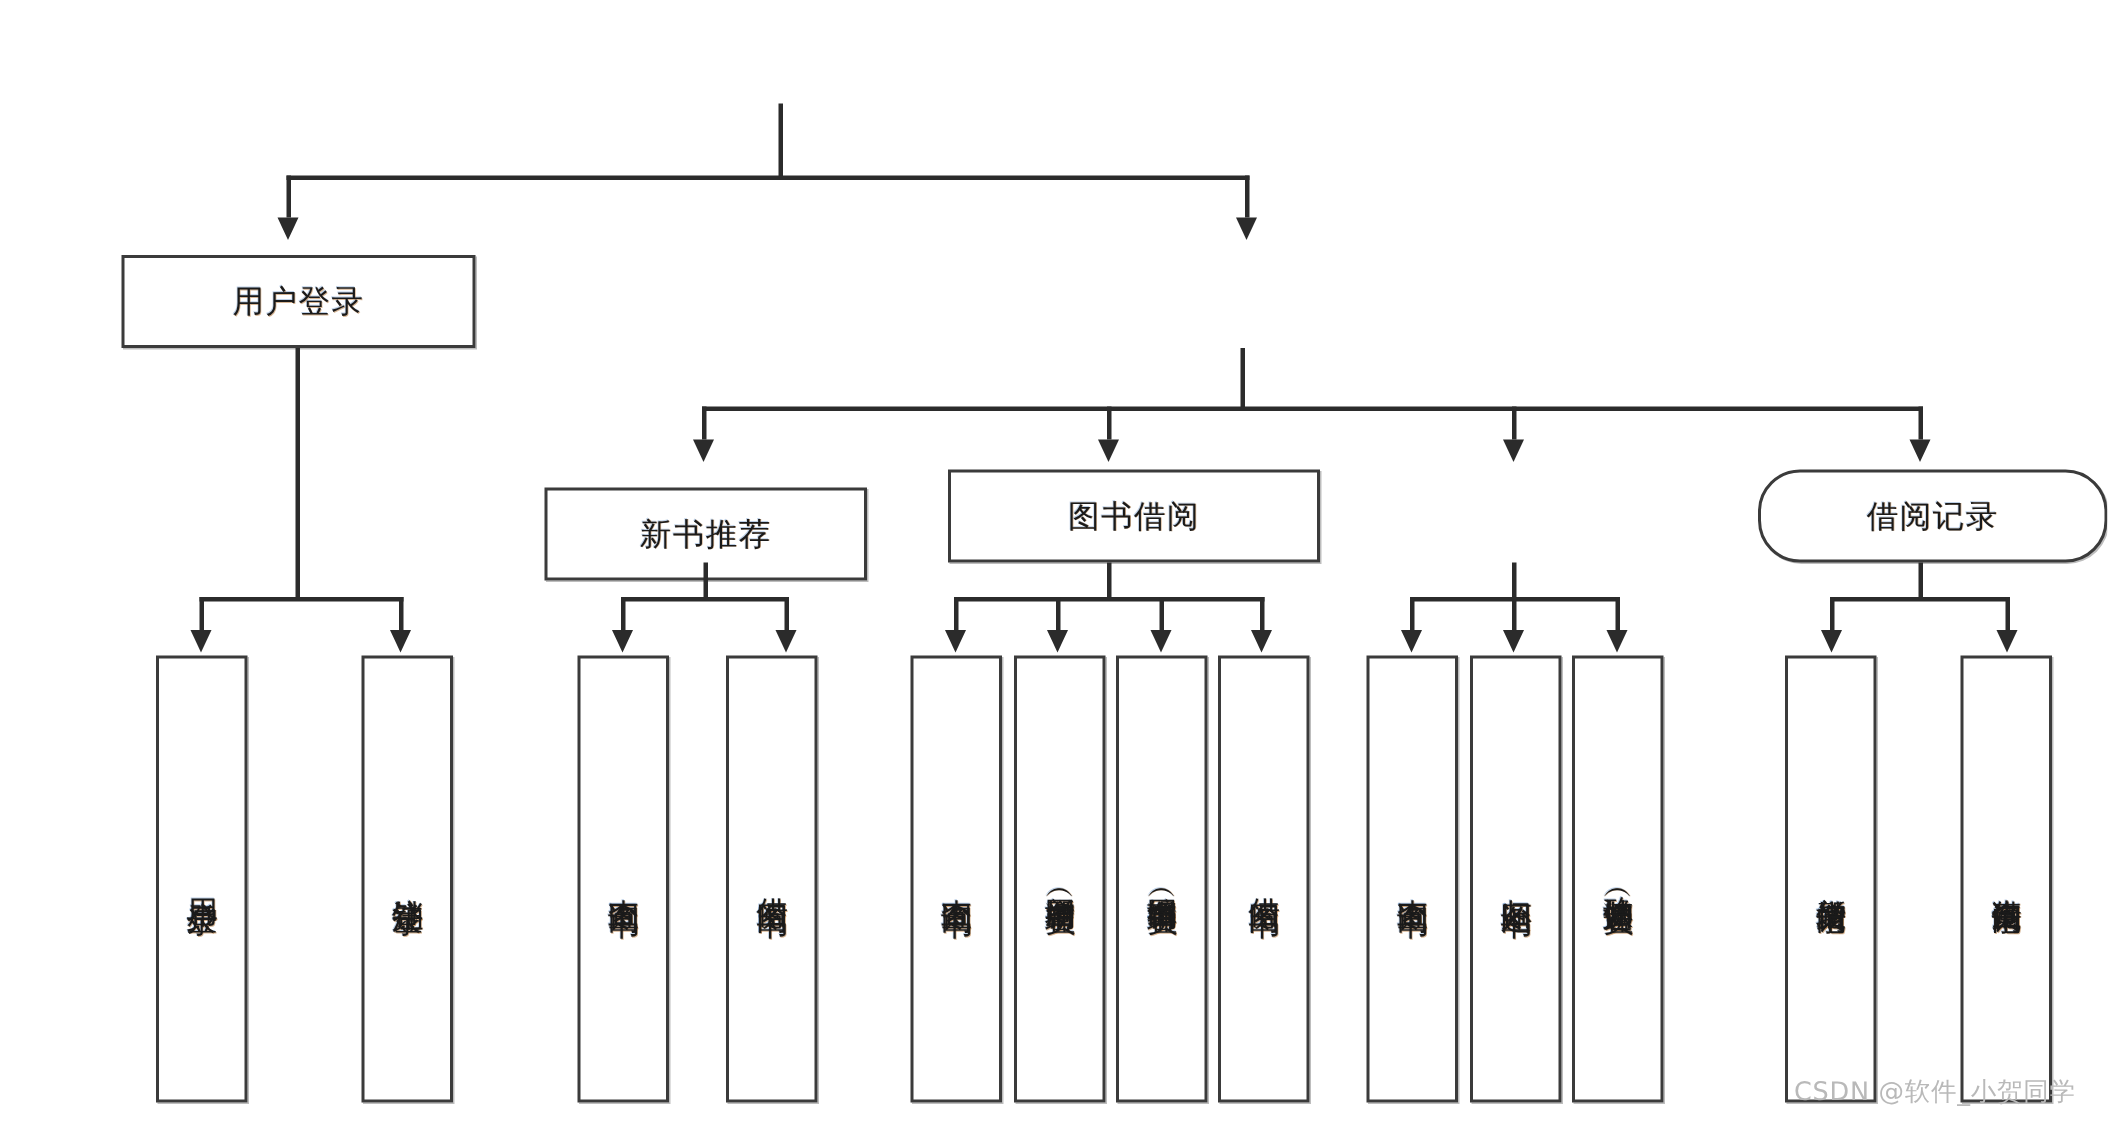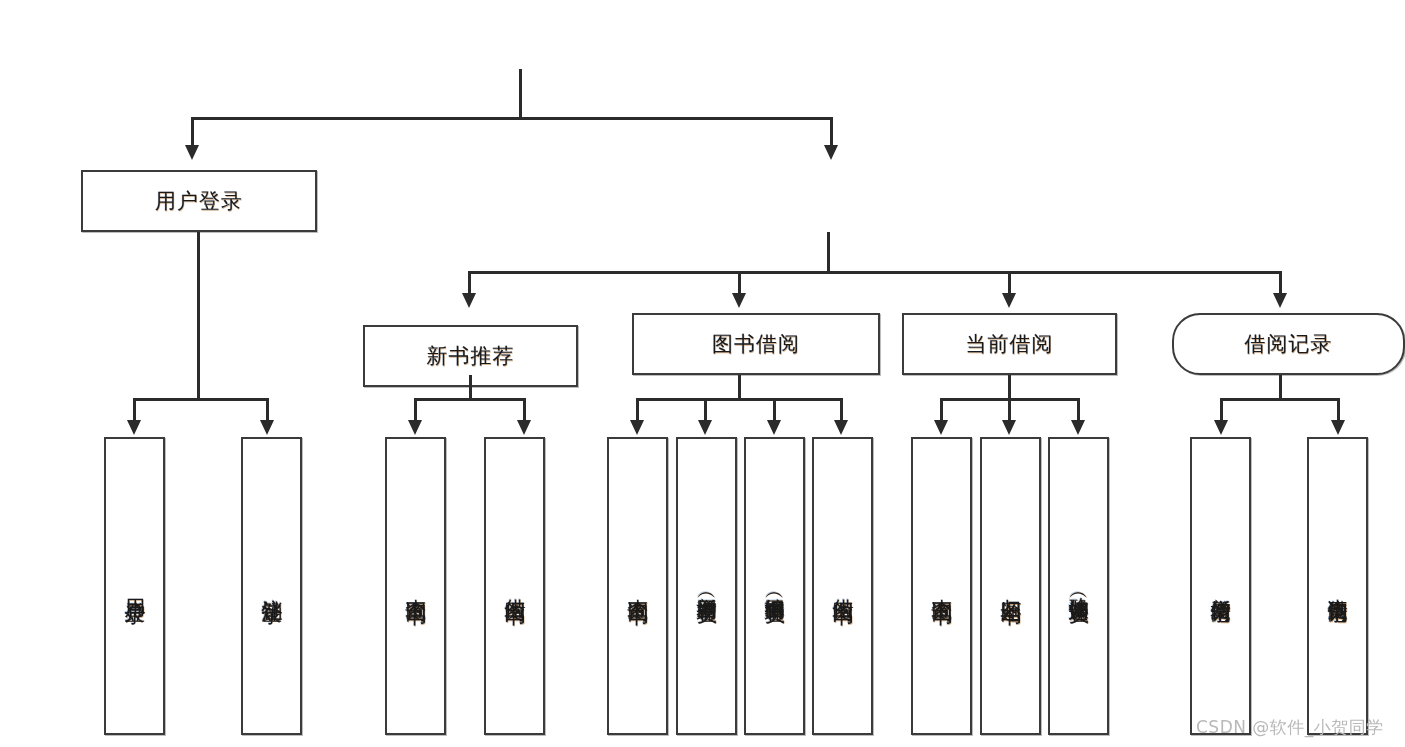--- a/index.html
+++ b/index.html
@@ -131,23 +131,20 @@
   <div class="arrow" style="left:1002px;top:293px;"></div>
 
   <div class="vline" style="left:1279px;top:271px;width:3px;height:22px;"></div>
   <div class="arrow" style="left:1273px;top:293px;"></div>
 
   <div class="node level-2" style="left:363px;top:313px;width:215px;height:62px;margin-top:12px;">
     <span class="label">新书推荐</span>
   </div>
   <div class="node level-2" style="left:632px;top:313px;width:248px;height:62px;">
     <span class="label">图书借阅</span>
-  </div>
-  <div class="node level-2" style="left:902px;top:313px;width:215px;height:62px;">
-    <span class="label">当前借阅</span>
   </div>
   <div class="node level-2" style="left:1172px;top:313px;width:233px;height:62px;border-radius:28px;">
     <span class="label">借阅记录</span>
   </div>
 
   <div class="vline" style="left:469px;top:375px;width:3px;height:25px;"></div>
   <div class="hline" style="left:414px;top:398px;width:112px;height:3px;"></div>
   <div class="vline" style="left:414px;top:398px;width:3px;height:22px;"></div>
   <div class="arrow" style="left:408px;top:420px;"></div>
   <div class="vline" style="left:523px;top:398px;width:3px;height:22px;"></div>

